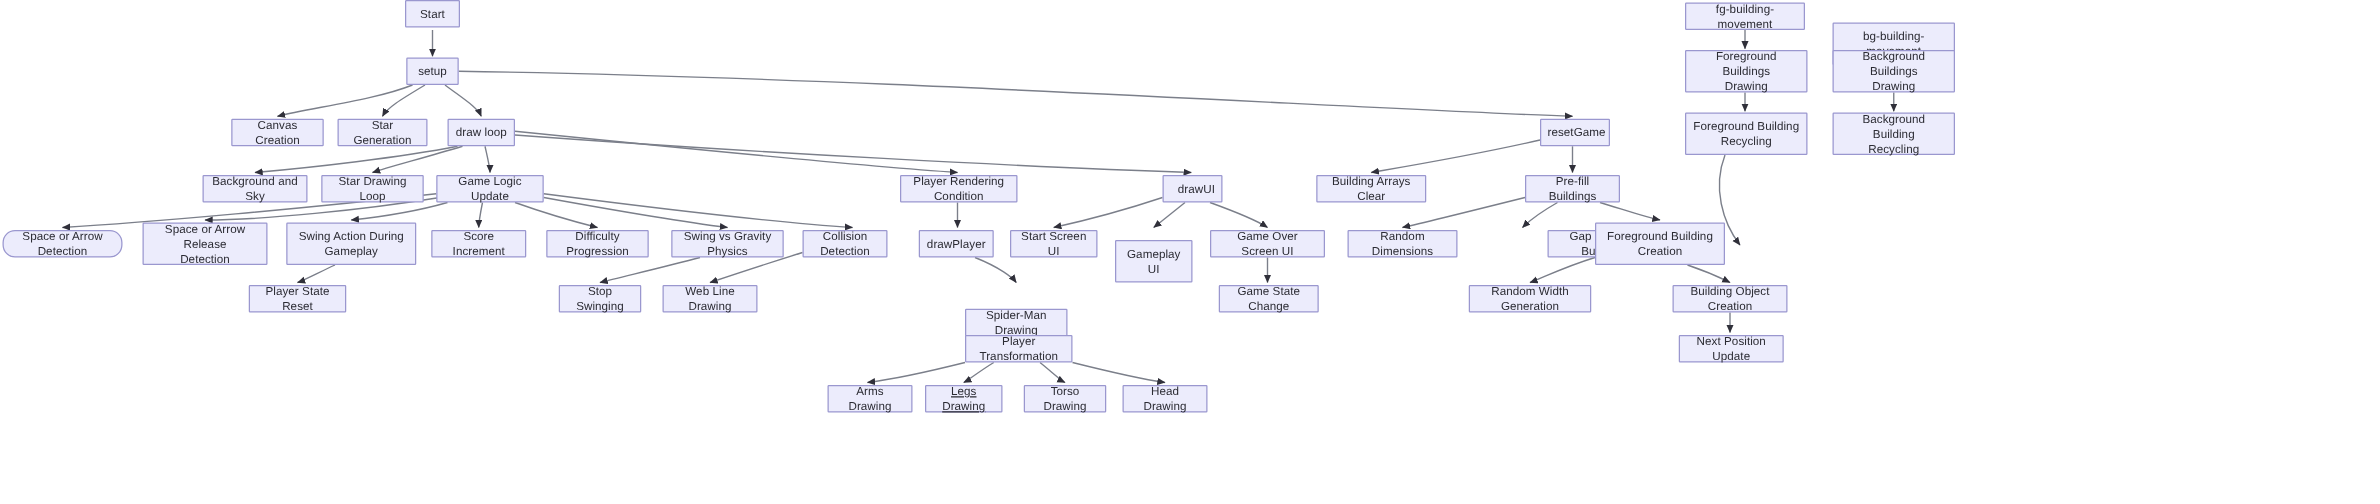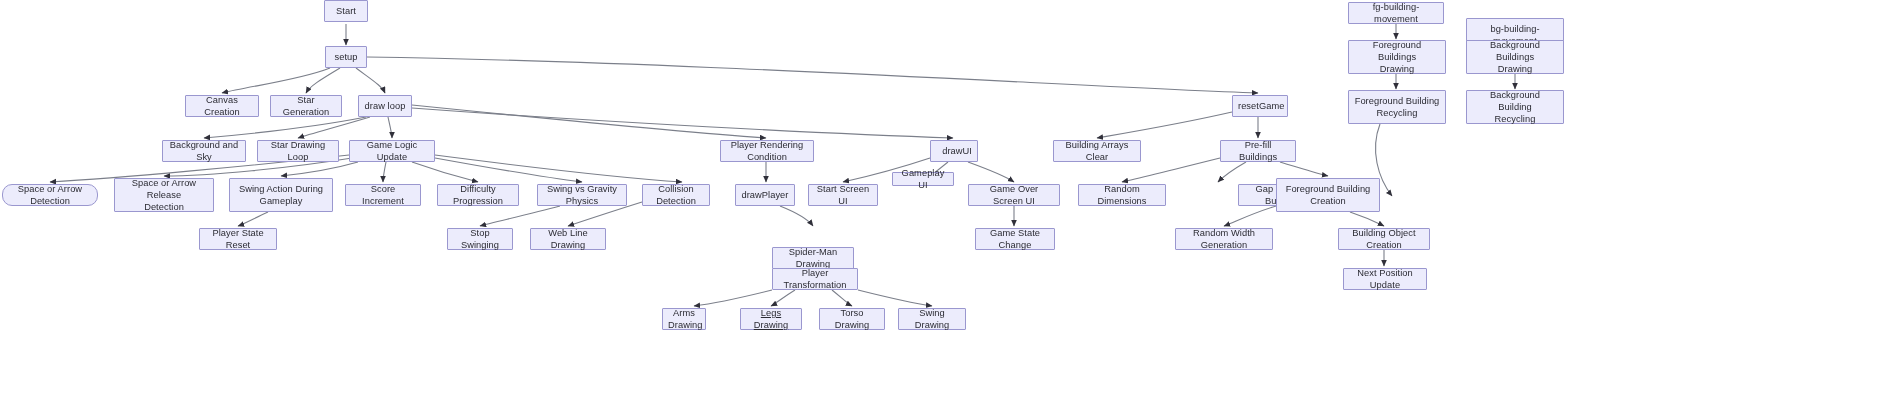--- a/index.html
+++ b/index.html
@@ -169,21 +169,21 @@
       </div>
       <div class="node" style="left: 642px; top: 184px; width: 68px; height: 22px;">
         <span class="node-label">Collision Detection</span>
       </div>
       <div class="node" style="left: 735px; top: 184px; width: 60px; height: 22px;">
         <span class="node-label">drawPlayer</span>
       </div>
       <div class="node" style="left: 808px; top: 184px; width: 70px; height: 22px;">
         <span class="node-label">Start Screen UI</span>
       </div>
-      <div class="node" style="left: 892px; top: 172px; width: 62px; height: 14px;">
+      <div class="node" style="left: 892px; top: 192px; width: 62px; height: 34px;">
         <span class="node-label">Gameplay UI</span>
       </div>
       <div class="node" style="left: 968px; top: 184px; width: 92px; height: 22px;">
         <span class="node-label">Game Over Screen UI</span>
       </div>
       <div class="node" style="left: 1078px; top: 184px; width: 88px; height: 22px;">
         <span class="node-label">Random Dimensions</span>
       </div>
       <div class="node" style="left: 1238px; top: 184px; width: 92px; height: 22px;">
         <span class="node-label">Gap Between Buildings</span>
@@ -212,31 +212,31 @@
       </div>
       <div class="node" style="left: 1338px; top: 228px; width: 92px; height: 22px;">
         <span class="node-label">Building Object Creation</span>
       </div>
       <div class="node" style="left: 772px; top: 268px; width: 86px; height: 22px;">
         <span class="node-label">Player Transformation</span>
       </div>
       <div class="node" style="left: 1343px; top: 268px; width: 84px; height: 22px;">
         <span class="node-label">Next Position Update</span>
       </div>
-      <div class="node" style="left: 662px; top: 308px; width: 44px; height: 22px;">
+      <div class="node" style="left: 662px; top: 308px; width: 68px; height: 22px;">
         <span class="node-label">Arms Drawing</span>
       </div>
       <div class="node" style="left: 740px; top: 308px; width: 62px; height: 22px; text-decoration: underline;">
         <span class="node-label">Legs Drawing</span>
       </div>
       <div class="node" style="left: 819px; top: 308px; width: 66px; height: 22px;">
         <span class="node-label">Torso Drawing</span>
       </div>
       <div class="node" style="left: 898px; top: 308px; width: 68px; height: 22px;">
-        <span class="node-label">Swing Drawing</span>
+        <span class="node-label">Head Drawing</span>
       </div>
       <div class="node" style="left: 1348px; top: 2px; width: 96px; height: 22px; justify-content: center;">
         <span class="node-label">fg-building-movement</span>
       </div>
       <div class="node" style="left: 1466px; top: 18px; width: 98px; height: 34px;">
         <span class="node-label">bg-building-movement</span>
       </div>
       <div class="node" style="left: 1348px; top: 40px; width: 98px; height: 34px;">
         <span class="node-label">Foreground Buildings
 Drawing</span>

